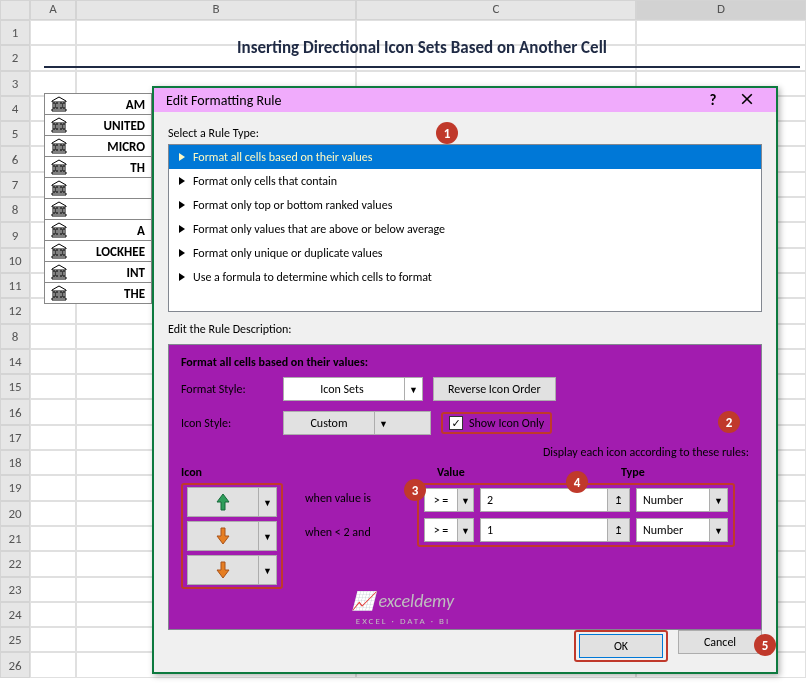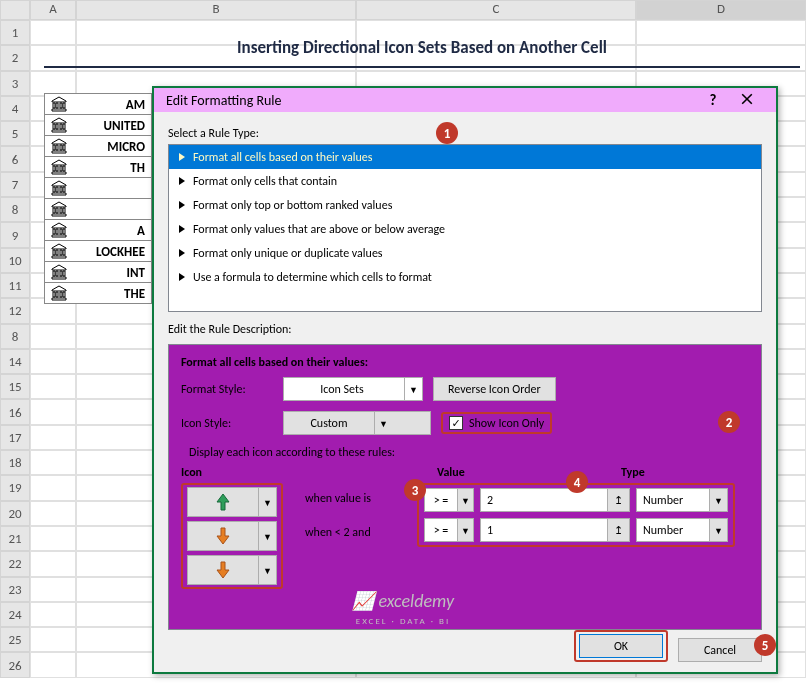--- a/index.html
+++ b/index.html
@@ -49,21 +49,21 @@
 .frow .flabel { width: 92px; }
 .combo { display: inline-flex; align-items: center; background: #e1e1e1; border: 1px solid #adadad; height: 24px; }
 .combo.white { background: #fff; }
 .combo .txt { padding: 0 10px; min-width: 90px; text-align: center; }
 .combo .dd { width: 18px; text-align: center; border-left: 1px solid #adadad; font-size: 9px; height:100%; display:flex; align-items:center; justify-content:center;}
 .btn { background: #e1e1e1; border: 1px solid #adadad; height: 24px; padding: 0 14px; font-size: 12px; display: inline-flex; align-items: center; }
 
 .chk-wrap { display: inline-flex; align-items: center; gap: 6px; border: 2.5px solid #c0392b; padding: 2px 6px; border-radius: 3px; }
 .chk { width: 14px; height: 14px; border: 1px solid #333; display:flex; align-items:center; justify-content:center; font-size:11px; background:#fff;}
 
-.sub { margin: 6px 0 6px 8px; }
+.sub { margin: 6px 0 6px 17px; text-align: right; }
 .icon-grid-hdr { display: flex; font-weight: bold; margin-top: 6px; }
 .icon-grid-hdr .h-icon { width: 106px; }
 .icon-grid-hdr .gap1 { width: 150px; }
 .icon-grid-hdr .h-val { width: 184px; }
 .icon-grid-hdr .h-type { }
 
 .icon-rows { border: 2.5px solid #c0392b; border-radius: 3px; padding: 2px 4px; display: inline-block; }
 .icon-pick { display: flex; align-items: center; background: #e1e1e1; border: 1px solid #adadad; width: 90px; height: 30px; margin-bottom: 4px; }
 .icon-pick .ic { flex: 1; display:flex; align-items:center; justify-content:center;}
 .icon-pick .dd { width: 18px; border-left: 1px solid #adadad; text-align: center; font-size: 9px; height:100%; display:flex; align-items:center; justify-content:center;}
@@ -78,21 +78,21 @@
 .op-combo { display: flex; border: 1px solid #adadad; height: 24px; background: #fff; }
 .op-combo .txt { width: 32px; text-align: center; display:flex; align-items:center; justify-content:center; font-size:12px;}
 .op-combo .dd { width: 16px; border-left: 1px solid #adadad; text-align: center; font-size: 9px; background: #e1e1e1; display:flex; align-items:center; justify-content:center;}
 .val-input { display: flex; border: 1px solid #adadad; height: 24px; background: #fff; width: 150px; }
 .val-input .txt { flex: 1; padding: 0 6px; display:flex; align-items:center;}
 .val-input .picker { width: 22px; background: #e1e1e1; border-left: 1px solid #adadad; display:flex; align-items:center; justify-content:center; font-size:11px;}
 .type-combo { display: flex; border: 1px solid #adadad; height: 24px; background: #fff; width: 92px; }
 .type-combo .txt { flex: 1; padding: 0 6px; display:flex; align-items:center;}
 .type-combo .dd { width: 18px; background: #e1e1e1; border-left: 1px solid #adadad; font-size: 9px; display:flex; align-items:center; justify-content:center;}
 
-.footer { position: absolute; bottom: 10px; right: 14px; display: flex; gap: 10px; align-items: flex-end; }
+.footer { position: absolute; bottom: 10px; right: 14px; display: flex; gap: 10px; align-items: flex-start; }
 .ok-wrap { border: 2.5px solid #c0392b; border-radius: 3px; padding: 2px 3px; }
 .fbtn { width: 84px; height: 24px; background: #e1e1e1; border: 1px solid #adadad; font-size: 12px; }
 .fbtn.ok { border: 1px solid #0078d7; }
 
 .badge { position: absolute; width: 22px; height: 22px; background: #c0392b; color: #fff; border-radius: 50%; font-weight: bold; font-size: 13px; display:flex; align-items:center; justify-content:center; z-index: 50; }
 .b1 { left: 436px; top: 122px; }
 .b2 { left: 718px; top: 411px; }
 .b3 { left: 404px; top: 479px; }
 .b4 { left: 566px; top: 471px; }
 .b5 { left: 754px; top: 634px; }

